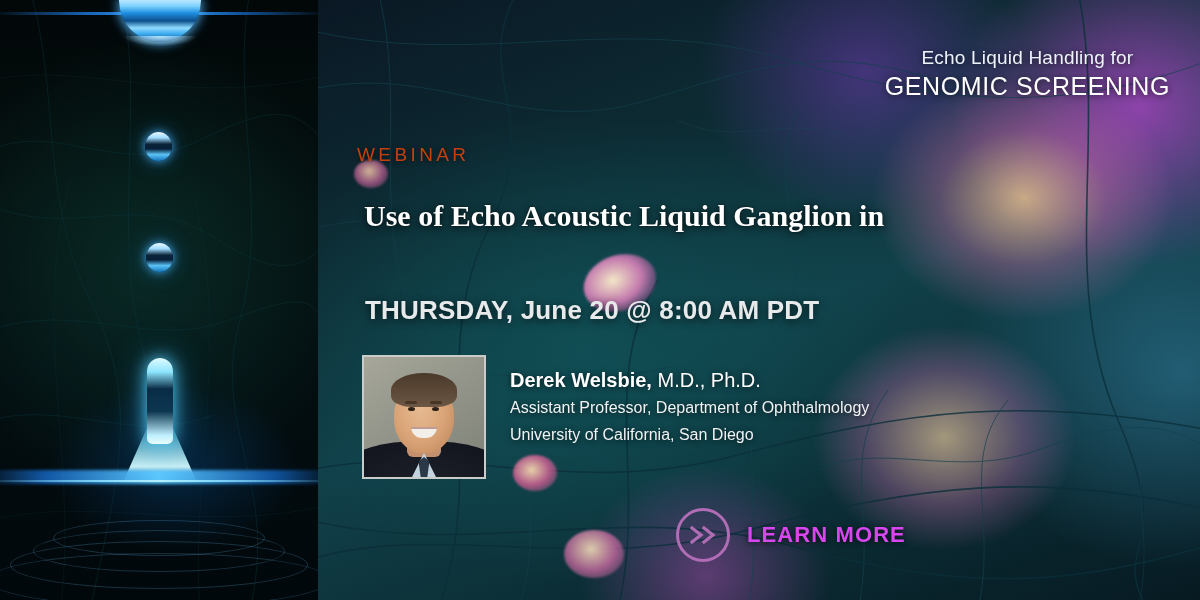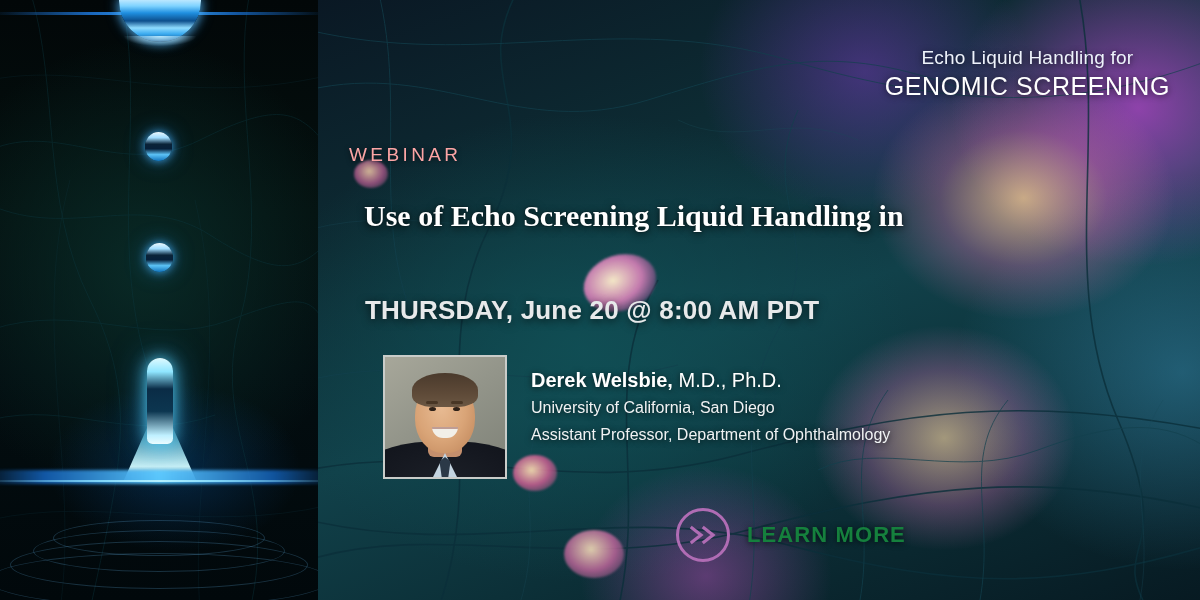--- a/index.html
+++ b/index.html
@@ -124,42 +124,42 @@
     text-shadow:0 1px 6px rgba(0,0,0,.65);
   }
   .brand-line1{
     font-size:19px;color:#eef3fb;letter-spacing:.2px;line-height:1.1;font-weight:400;
   }
   .brand-line2{
     font-size:25px;color:#ffffff;font-weight:normal;letter-spacing:.6px;line-height:1.25;margin-top:2px;
   }
 
   .eyebrow{
-    position:absolute;left:31px;top:144px;
-    font-size:19px;letter-spacing:3.4px;color:#fca5a5;font-weight:400;
+    position:absolute;left:39px;top:144px;
+    font-size:19px;letter-spacing:3.4px;color:#c2410c;font-weight:400;
     text-shadow:0 1px 5px rgba(0,0,0,.6);
   }
 
   .title{
     position:absolute;left:46px;top:195px;width:830px;
     font-family:"Liberation Serif",serif;
     font-size:30px;line-height:1.37;font-weight:bold;color:#ffffff;
     text-shadow:0 2px 9px rgba(0,0,0,.78),0 0 2px rgba(0,0,0,.5);
   }
   .title-l2{display:block;}
 
   .datetime{
     position:absolute;left:47px;top:295px;
     font-size:26px;font-weight:bold;color:#e7e9ea;letter-spacing:.2px;
     text-shadow:0 2px 8px rgba(0,0,0,.7);
     text-align:center;
   }
 
   .speaker{
-    position:absolute;left:44px;top:355px;display:flex;align-items:flex-start;gap:24px;margin-left:21px;
+    position:absolute;left:44px;top:355px;display:flex;align-items:flex-start;gap:24px;
   }
   .headshot{
     width:120px;height:120px;flex:0 0 120px;position:relative;overflow:hidden;
     border:2px solid #c9ccc9;background:#8e9086;
   }
   .hs-bg{position:absolute;inset:0;
     background:linear-gradient(145deg,#a7a79a 0%,#93958a 45%,#7e8177 100%);}
   .hs-shoulders{position:absolute;left:-14px;right:-14px;bottom:-8px;height:44px;
     background:radial-gradient(ellipse at 50% 100%,#1c2028 0%,#151820 60%,#10131a 100%);
     border-radius:48% 48% 0 0;}
@@ -194,21 +194,21 @@
     display:flex;align-items:center;gap:17px;cursor:pointer;
   }
   .cta-circle{
     width:54px;height:54px;border-radius:50%;
     border:3px solid #b06cb4;
     display:flex;align-items:center;justify-content:center;
     box-sizing:border-box;
   }
   .cta-circle svg{display:block;}
   .cta-label{
-    font-size:22px;font-weight:bold;color:#15803d;letter-spacing:1.1px;
+    font-size:22px;font-weight:bold;color:#d946ef;letter-spacing:1.1px;
     text-shadow:0 1px 6px rgba(0,0,0,.75);
   }
 </style>
 </head>
 <body>
 
 <div class="banner">
 
   <div class="left-panel">
     <div class="lp-fibers">
@@ -284,21 +284,21 @@
   <div class="content">
 
     <div class="brand">
       <div class="brand-line1">Echo Liquid Handling for</div>
       <div class="brand-line2">GENOMIC SCREENING</div>
     </div>
 
     <div class="eyebrow">WEBINAR</div>
 
     <div class="title">
-      <span class="title-l1">Use of Echo Screening Liquid Handling in</span>
+      <span class="title-l1">Use of Echo Acoustic Liquid Ganglion in</span>
     </div>
 
     <div class="datetime">THURSDAY, June 20 @ 8:00 AM PDT</div>
 
     <div class="speaker">
       <div class="headshot">
         <div class="hs-bg"></div>
         <div class="hs-shoulders"></div>
         <div class="hs-neck"></div>
         <div class="hs-shirt"></div>
@@ -308,22 +308,22 @@
         <div class="hs-brow l"></div>
         <div class="hs-brow r"></div>
         <div class="hs-eye l"></div>
         <div class="hs-eye r"></div>
         <div class="hs-smile"></div>
       </div>
       <div class="speaker-text">
         <div class="sp-name">
           <b>Derek Welsbie,</b><span> M.D., Ph.D.</span>
         </div>
+        <div class="sp-role">Assistant Professor, Department of Ophthalmology</div>
         <div class="sp-role">University of California, San Diego</div>
-        <div class="sp-role">Assistant Professor, Department of Ophthalmology</div>
       </div>
     </div>
 
     <div class="cta">
       <div class="cta-circle">
         <svg width="30" height="22" viewBox="0 0 30 22" fill="none" stroke="#b06cb4" stroke-width="3.2" stroke-linecap="square" stroke-linejoin="miter">
           <polyline points="4,4 13,11 4,18"></polyline>
           <polyline points="16,4 25,11 16,18"></polyline>
         </svg>
       </div>

